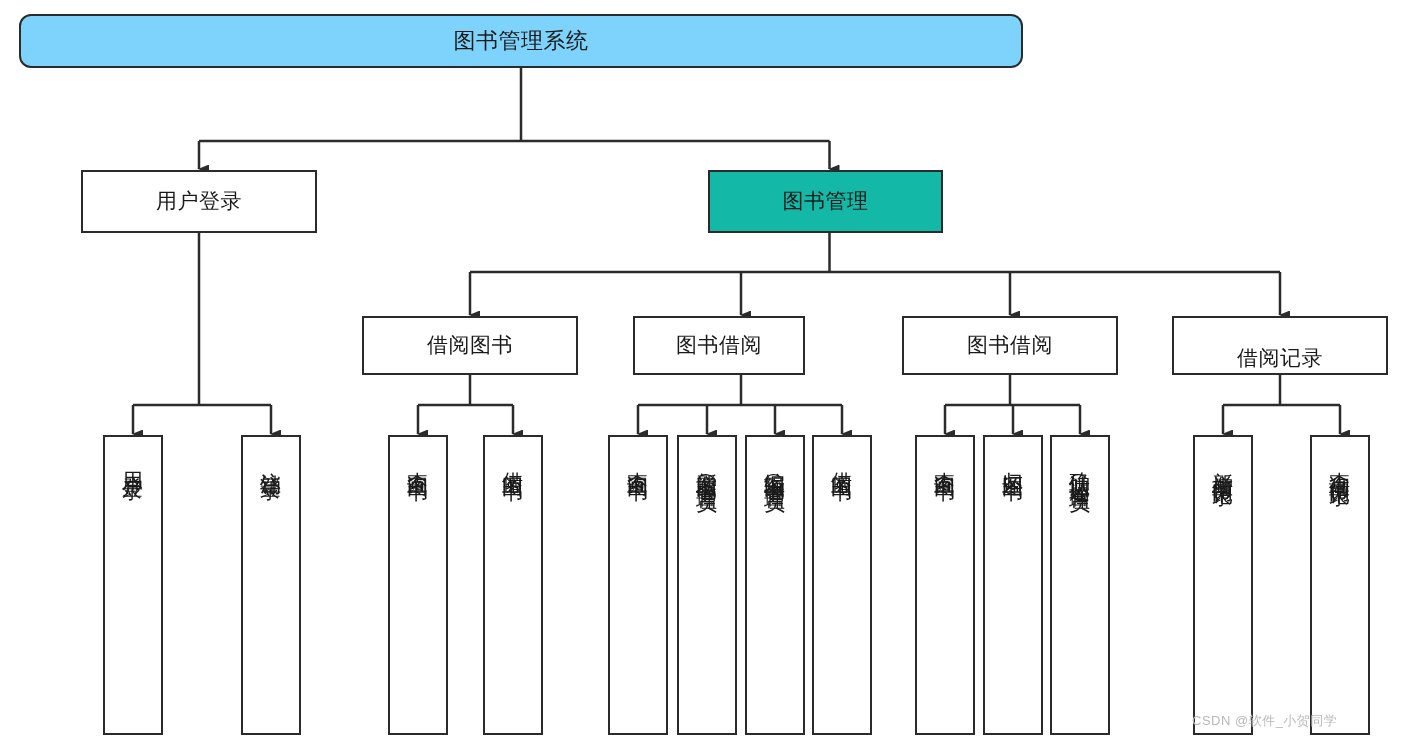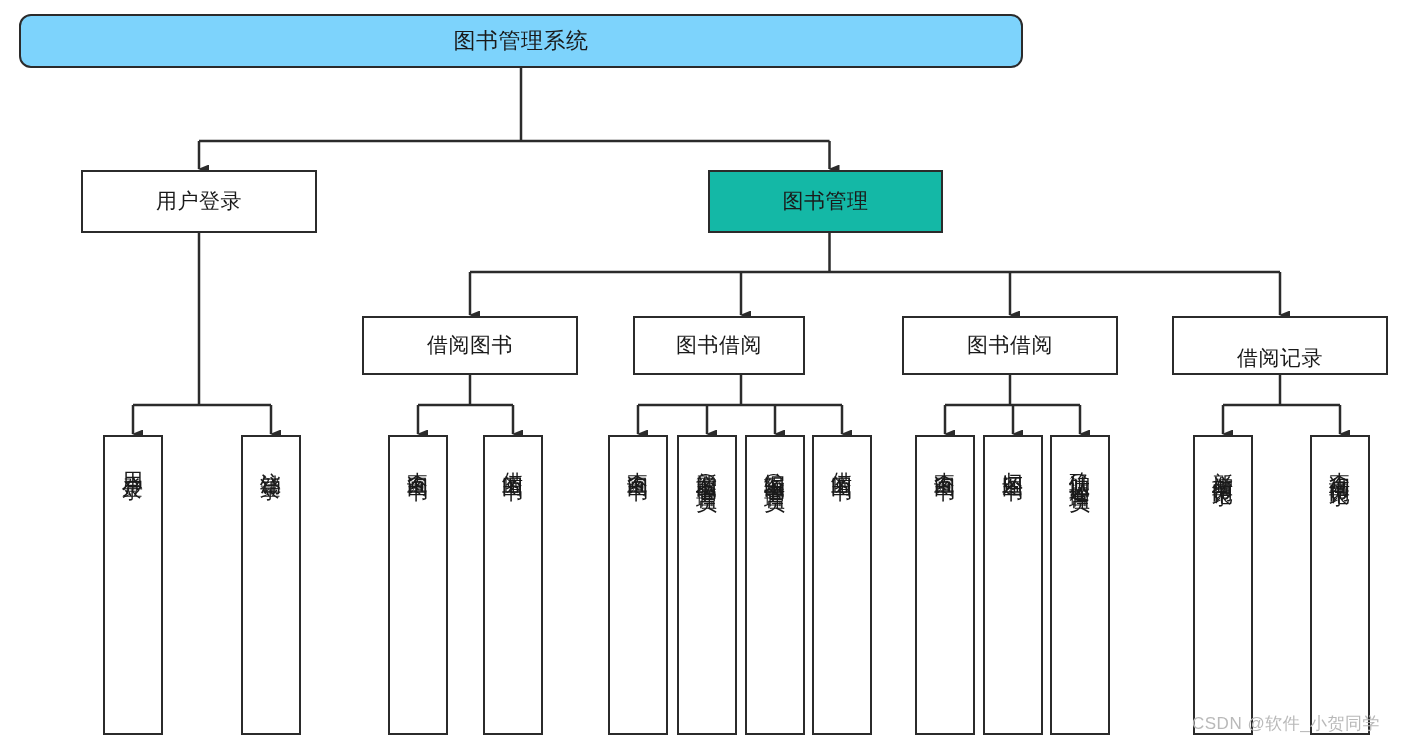--- a/index.html
+++ b/index.html
@@ -59,21 +59,21 @@
     letter-spacing: 3px;
     line-height: 1;
     transform: none;
   }
   .node.root .node-label {
     font-size: 22px;
   }
   .watermark {
     position: absolute;
     color: #b9b9b9;
-    font-size: 17px;
+    font-size: 13px;
     letter-spacing: 0.5px;
     white-space: nowrap;
     user-select: none;
     text-align: center;
   }
 </style>
 </head>
 <body>
 
 <div id="diagram-root">

